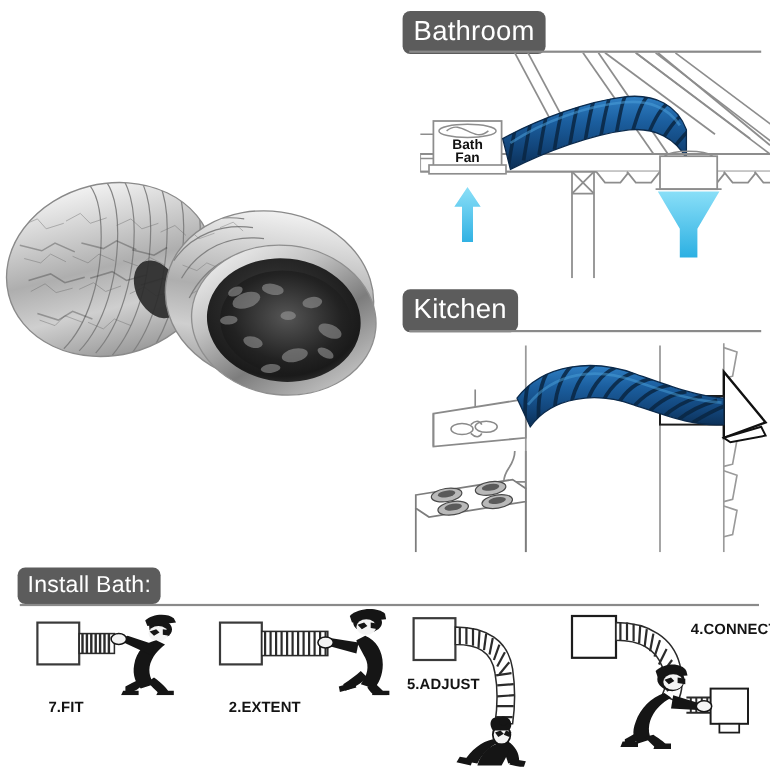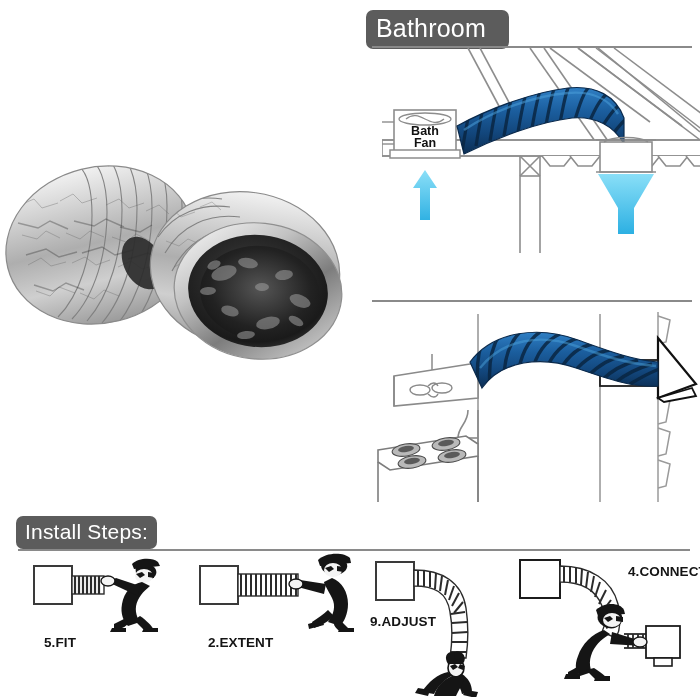--- a/index.html
+++ b/index.html
@@ -20,21 +20,21 @@
     position: absolute;
     display: inline-block;
     background: #5c5c5c;
     color: #ffffff;
     border-radius: 7px;
     font-weight: 400;
     letter-spacing: 0.2px;
     line-height: 1;
     white-space: nowrap;
   }
-  #badge-bathroom { left: 366px; top: 10px; font-size: 25px; padding: 6px 23px 8px 10px; }
+  #badge-bathroom { left: 366px; top: 10px; font-size: 25px; padding: 6px 10px 8px 10px; }
   #badge-kitchen  { left: 366px; top: 263px; font-size: 25px; padding: 6px 10px 8px 10px; }
   #badge-install  { left: 16px;  top: 516px; font-size: 21px; padding: 5px 9px 7px 9px; }
 
   .divider {
     position: absolute;
     height: 0;
     border-top: 2px solid #8a8a8a;
   }
   #divider-bathroom { left: 372px; top: 46px;  width: 320px; }
   #divider-kitchen  { left: 372px; top: 300px; width: 320px; }
@@ -322,20 +322,21 @@
       <g>
         <path d="M38,172 L38,140 L31,140 L43,122 L55,140 L48,140 L48,172 Z" fill="url(#airArrow)" opacity="0.9"></path>
       </g>
 
       <g>
         <path d="M216,126 L272,126 L252,160 L252,186 L236,186 L236,160 Z" fill="url(#airArrow)" opacity="0.92"></path>
       </g>
     </svg>
   </div>
 
+  <div class="badge" id="badge-kitchen">Kitchen</div>
   <div class="divider" id="divider-kitchen"></div>
 
   <div id="kitchen-diagram">
     <svg width="328" height="200" viewBox="0 0 328 200">
       <defs>
         <linearGradient id="ductBlueK" x1="0" y1="0" x2="0" y2="1">
           <stop offset="0%" stop-color="#2f7fc4"></stop>
           <stop offset="35%" stop-color="#1b5e9e"></stop>
           <stop offset="72%" stop-color="#12457a"></stop>
           <stop offset="100%" stop-color="#0c2f55"></stop>
@@ -422,21 +423,21 @@
             <ellipse cx="36" cy="147" rx="8" ry="3" transform="rotate(-9 36 147)"></ellipse>
             <ellipse cx="76" cy="141" rx="8" ry="3" transform="rotate(-9 76 141)"></ellipse>
             <ellipse cx="42" cy="159" rx="8" ry="3" transform="rotate(-9 42 159)"></ellipse>
             <ellipse cx="82" cy="153" rx="8" ry="3" transform="rotate(-9 82 153)"></ellipse>
           </g>
         </g>
       </g>
     </svg>
   </div>
 
-  <div class="badge" id="badge-install">Install Steps:</div>
+  <div class="badge" id="badge-install">Install Bath:</div>
   <div class="divider" id="divider-install"></div>
 
   <div id="steps-row">
 
     <div class="step" id="step-1">
       <svg width="160" height="80" viewBox="0 0 160 80">
 
         <rect x="10" y="14" width="38" height="38" fill="#ffffff" stroke="#3a3a3a" stroke-width="2"></rect>
 
         <g>
@@ -461,21 +462,21 @@
           <path d="M118,30 C108,32 100,40 98,52 C96,62 100,70 104,74 L116,70
                    C112,64 110,56 114,48 C118,40 124,36 126,34 Z"></path>
           <path d="M116,34 L92,26 L84,30 L114,44 Z"></path>
           <ellipse cx="84" cy="29" rx="7" ry="5" fill="#f4f4f4" stroke="#151515" stroke-width="1.4"></ellipse>
           <path d="M104,72 C100,76 94,78 90,78 L90,72 C94,70 98,68 102,66 Z"></path>
           <path d="M116,64 C122,68 128,74 130,78 L120,78 C116,74 112,70 110,68 Z"></path>
           <path d="M88,76 l14,0 l0,4 l-16,0 Z"></path>
           <path d="M120,76 l14,0 l0,4 l-16,0 Z"></path>
         </g>
       </svg>
-      <div class="step-label" id="label-1">5.FIT</div>
+      <div class="step-label" id="label-1">7.FIT</div>
     </div>
 
     <div class="step" id="step-2">
       <svg width="170" height="80" viewBox="0 0 170 80">
         <rect x="6" y="14" width="38" height="38" fill="#ffffff" stroke="#3a3a3a" stroke-width="2"></rect>
         <g>
           <rect x="44" y="22" width="60" height="22" fill="#ffffff" stroke="#2b2b2b" stroke-width="1.4"></rect>
           <g stroke="#2b2b2b" stroke-width="2">
             <line x1="47" y1="22" x2="47" y2="44"></line>
             <line x1="52" y1="22" x2="52" y2="44"></line>
@@ -542,21 +543,21 @@
           <path d="M82,114 l5,-2 l3,3 l-5,3 Z"></path>
           <path d="M92,112 l5,2 l-2,4 l-5,-2 Z"></path>
           <path d="M86,106 C86,100 88,98 92,100 L96,104 L90,108 Z"></path>
           <path d="M84,124 C78,126 70,134 66,142 L54,140 C60,130 70,122 80,120 Z"></path>
           <path d="M94,122 C100,126 104,132 104,140 L94,142 C92,134 88,128 86,126 Z"></path>
           <path d="M84,124 C74,128 68,136 66,144 L88,144 C92,136 96,130 96,124 Z"></path>
           <path d="M50,136 l12,2 l-2,6 l-13,-3 Z"></path>
           <path d="M98,138 l12,2 l-2,6 l-13,-3 Z"></path>
         </g>
       </svg>
-      <div class="step-label" id="label-3">9.ADJUST</div>
+      <div class="step-label" id="label-3">5.ADJUST</div>
     </div>
 
     <div class="step" id="step-4">
       <svg width="172" height="130" viewBox="0 0 172 130">
         <rect x="4" y="8" width="40" height="38" fill="#ffffff" stroke="#1c1c1c" stroke-width="2"></rect>
 
         <g>
           <path d="M44,14 C74,14 96,28 102,52 C106,68 104,78 100,86
                    L86,80 C90,72 90,64 86,54 C80,38 66,30 44,30 Z" fill="#ffffff" stroke="#2b2b2b" stroke-width="1.4"></path>
           <g stroke="#2b2b2b" stroke-width="2" fill="none">

